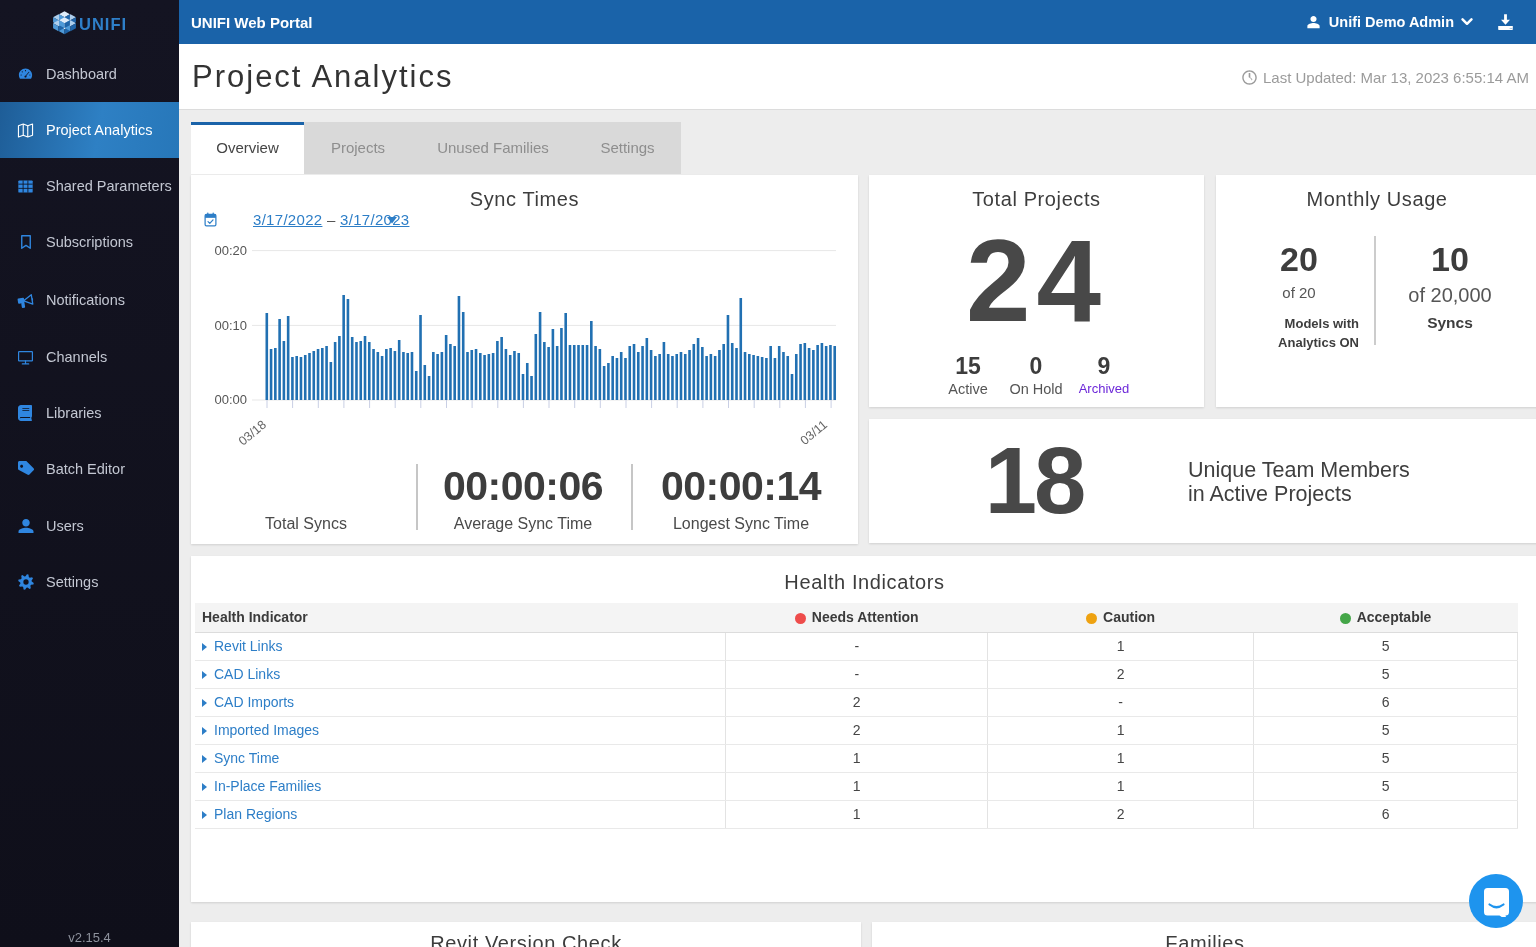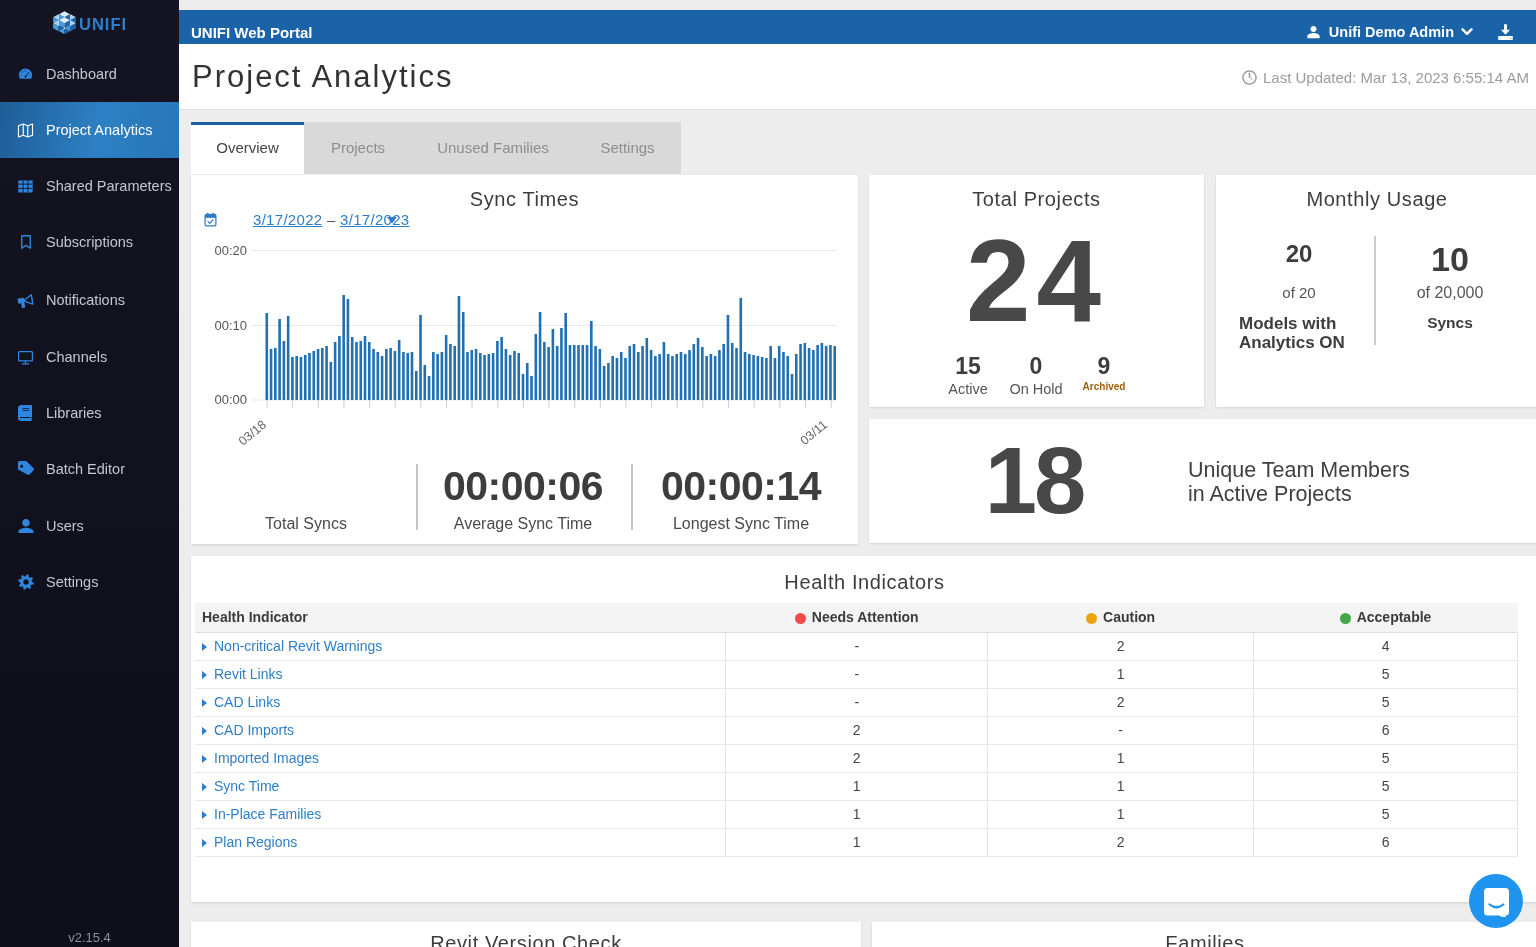--- a/index.html
+++ b/index.html
@@ -1,18 +1,18 @@
 <!DOCTYPE html>
 <html><head><meta charset="utf-8">
 <style>
 *{margin:0;padding:0;box-sizing:border-box;}
 html,body{width:1536px;height:947px;overflow:hidden;background:#ededed;font-family:"Liberation Sans",sans-serif;}
 .abs{position:absolute;}
 #sidebar{position:absolute;left:0;top:0;width:179px;height:947px;background:linear-gradient(180deg,#141422 0%,#0f0f1a 100%);z-index:5;}
-#topbar{position:absolute;left:179px;top:10px;width:1357px;height:44px;background:#1a63a9;}
+#topbar{position:absolute;left:179px;top:0;width:1357px;height:44px;background:#1a63a9;}
 #pghead{position:absolute;left:179px;top:44px;width:1357px;height:66px;background:#fff;border-bottom:1px solid #dcdcdc;}
 .card{position:absolute;background:#fff;box-shadow:0 1px 2px rgba(0,0,0,0.12);}
 .ctitle{font-size:20px;font-weight:400;color:#3d3d3d;text-align:center;letter-spacing:0.6px;}
 .navit{position:absolute;left:0;width:179px;height:56px;display:flex;align-items:center;}
 .navit .ic{width:17px;margin-left:17px;display:flex;justify-content:center;}
 .navit .lb{margin-left:12px;font-size:14.5px;color:#c3c7d2;}
 .navit.active{background:linear-gradient(100deg,#1e5d97 0%,#2e80c4 55%,#2777b9 100%);}
 .navit.active .lb{color:#fff;}
 .lnk{color:#2d7ec7;}
 .tri{display:inline-block;width:0;height:0;border-left:5px solid #2d7ec7;border-top:4px solid transparent;border-bottom:4px solid transparent;margin-right:7px;}
@@ -383,56 +383,50 @@
 </div>
 
 <div class="card" style="left:869px;top:175px;width:335px;height:232px;">
   <div class="ctitle" style="position:absolute;left:0;top:13px;width:335px;">Total Projects</div>
   <div style="position:absolute;left:0;top:44px;width:335px;text-align:center;font-size:116px;line-height:125px;font-weight:bold;color:#484848;letter-spacing:6px;">24</div>
   <div style="position:absolute;left:69px;top:178px;width:60px;text-align:center;font-size:23px;font-weight:bold;color:#3d3d3d;">15</div>
   <div style="position:absolute;left:137px;top:178px;width:60px;text-align:center;font-size:23px;font-weight:bold;color:#3d3d3d;">0</div>
   <div style="position:absolute;left:205px;top:178px;width:60px;text-align:center;font-size:23px;font-weight:bold;color:#3d3d3d;">9</div>
   <div style="position:absolute;left:59px;top:206px;width:80px;text-align:center;font-size:14.5px;color:#555;">Active</div>
   <div style="position:absolute;left:127px;top:206px;width:80px;text-align:center;font-size:14.5px;color:#555;">On Hold</div>
-  <div style="position:absolute;left:195px;top:206px;width:80px;text-align:center;font-size:10px;color:#a16207;font-weight:bold;">Archived</div>
+  <div style="position:absolute;left:195px;top:206px;width:80px;text-align:center;font-size:13px;color:#6d28d9;">Archived</div>
 </div>
 
 <div class="card" style="left:1216px;top:175px;width:322px;height:232px;">
   <div class="ctitle" style="position:absolute;left:0;top:13px;width:322px;">Monthly Usage</div>
   <div style="position:absolute;left:158px;top:61px;width:2px;height:109px;background:#ccc;"></div>
-  <div style="position:absolute;left:23px;top:65px;width:120px;text-align:center;font-size:24px;font-weight:bold;color:#3d3d3d;">20</div>
+  <div style="position:absolute;left:23px;top:65px;width:120px;text-align:center;font-size:34px;font-weight:bold;color:#3d3d3d;">20</div>
   <div style="position:absolute;left:23px;top:109px;width:120px;text-align:center;font-size:15px;color:#555;">of 20</div>
-  <div style="position:absolute;left:23px;top:139px;width:120px;text-align:left;font-size:17px;font-weight:bold;color:#3d3d3d;line-height:19px;">Models with<br>Analytics ON</div>
+  <div style="position:absolute;left:23px;top:139px;width:120px;text-align:right;font-size:13px;font-weight:bold;color:#3d3d3d;line-height:19px;">Models with<br>Analytics ON</div>
   <div style="position:absolute;left:174px;top:65px;width:120px;text-align:center;font-size:34px;font-weight:bold;color:#3d3d3d;">10</div>
-  <div style="position:absolute;left:174px;top:109px;width:120px;text-align:center;font-size:16px;color:#555;">of 20,000</div>
+  <div style="position:absolute;left:174px;top:109px;width:120px;text-align:center;font-size:20px;color:#555;">of 20,000</div>
   <div style="position:absolute;left:174px;top:139px;width:120px;text-align:center;font-size:15.5px;font-weight:bold;color:#3d3d3d;">Syncs</div>
 </div>
 
 <div class="card" style="left:869px;top:419px;width:669px;height:124px;">
   <div style="position:absolute;left:75px;top:8px;width:180px;text-align:center;font-size:94px;letter-spacing:-3px;font-weight:bold;color:#484848;">18</div>
   <div style="position:absolute;left:319px;top:39px;font-size:21.5px;color:#3f3f3f;line-height:24px;">Unique Team Members<br>in Active Projects</div>
 </div>
 
 <div class="card" style="left:191px;top:556px;width:1347px;height:346px;">
   <div class="ctitle" style="position:absolute;left:0;top:15px;width:1347px;">Health Indicators</div>
   <table id="health" style="position:absolute;left:4px;top:47px;">
     <tbody>
         <tr>
       <th style="text-align:left;padding-left:7px;width:531px;">Health Indicator</th>
       <th class="cv" style="width:262px;"><span class="dot" style="background:#ee4c4b;"></span>Needs Attention</th>
       <th class="cv" style="width:266px;"><span class="dot" style="background:#eea211;"></span>Caution</th>
       <th class="cv" style="width:264px;"><span class="dot" style="background:#44a648;"></span>Acceptable</th>
     </tr>
         <tr>
-          <td class="c1"><span class="tri"></span><span class="lnk">Non-critical Revit Warnings</span></td>
-          <td class="cv">-</td>
-          <td class="cv">2</td>
-          <td class="cv">4</td>
-        </tr>
-        <tr>
           <td class="c1"><span class="tri"></span><span class="lnk">Revit Links</span></td>
           <td class="cv">-</td>
           <td class="cv">1</td>
           <td class="cv">5</td>
         </tr>
         <tr>
           <td class="c1"><span class="tri"></span><span class="lnk">CAD Links</span></td>
           <td class="cv">-</td>
           <td class="cv">2</td>
           <td class="cv">5</td>

